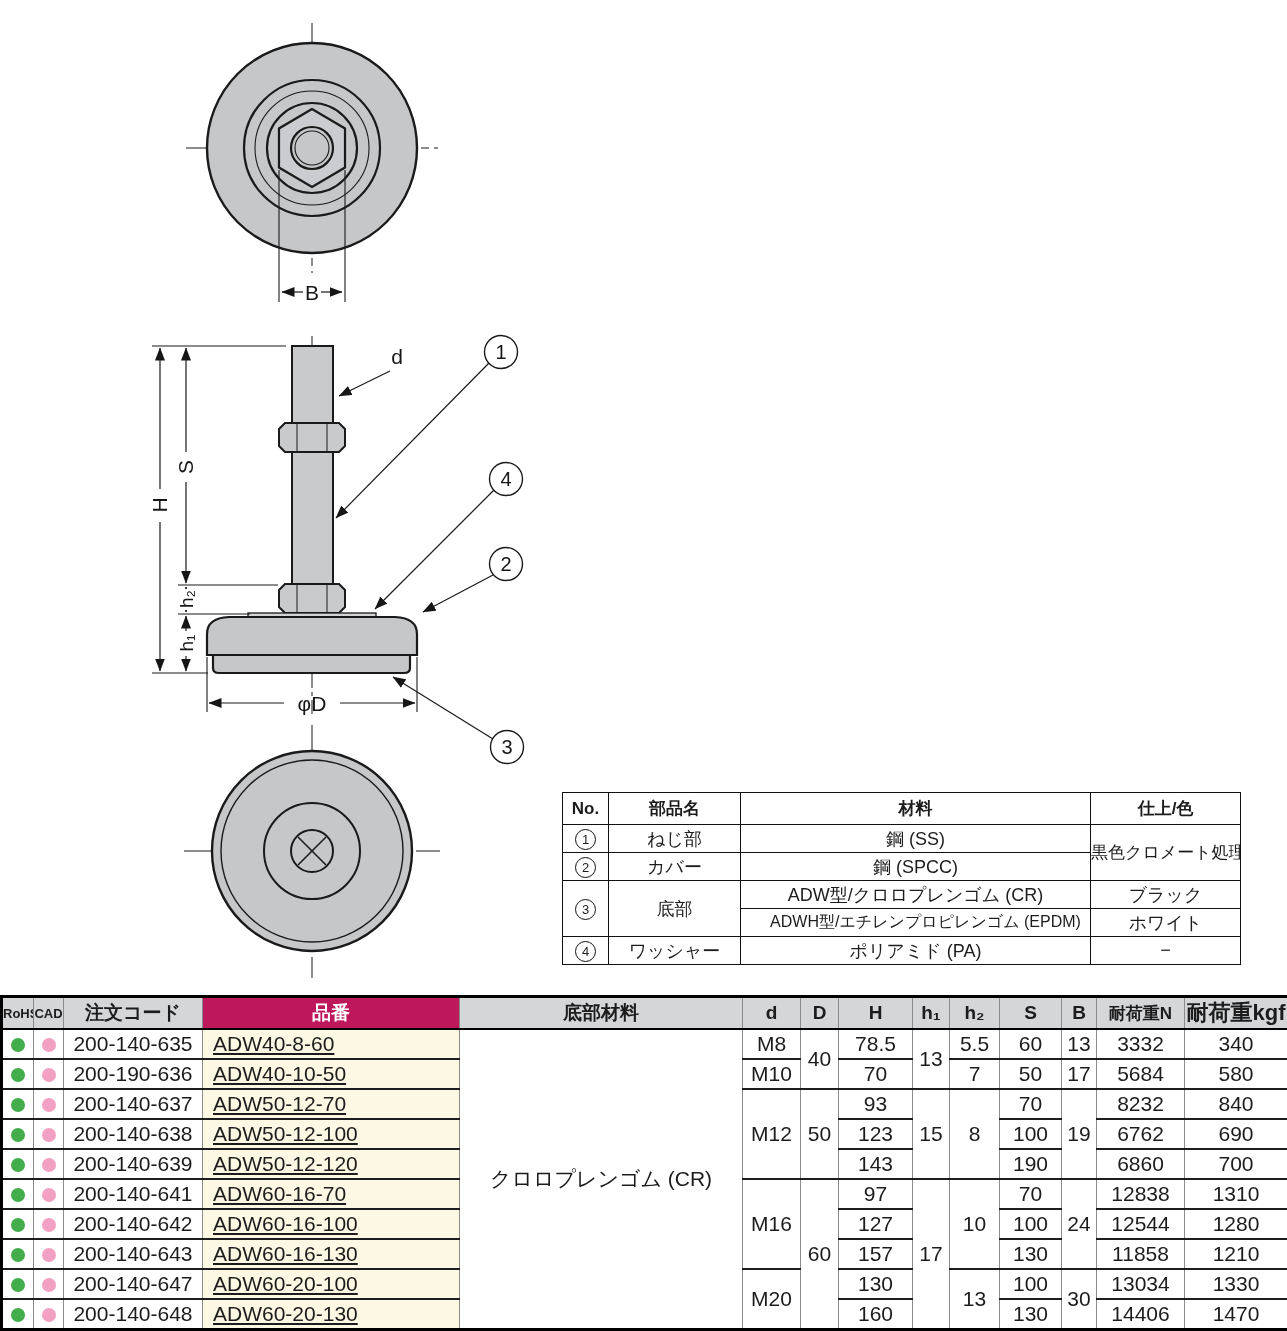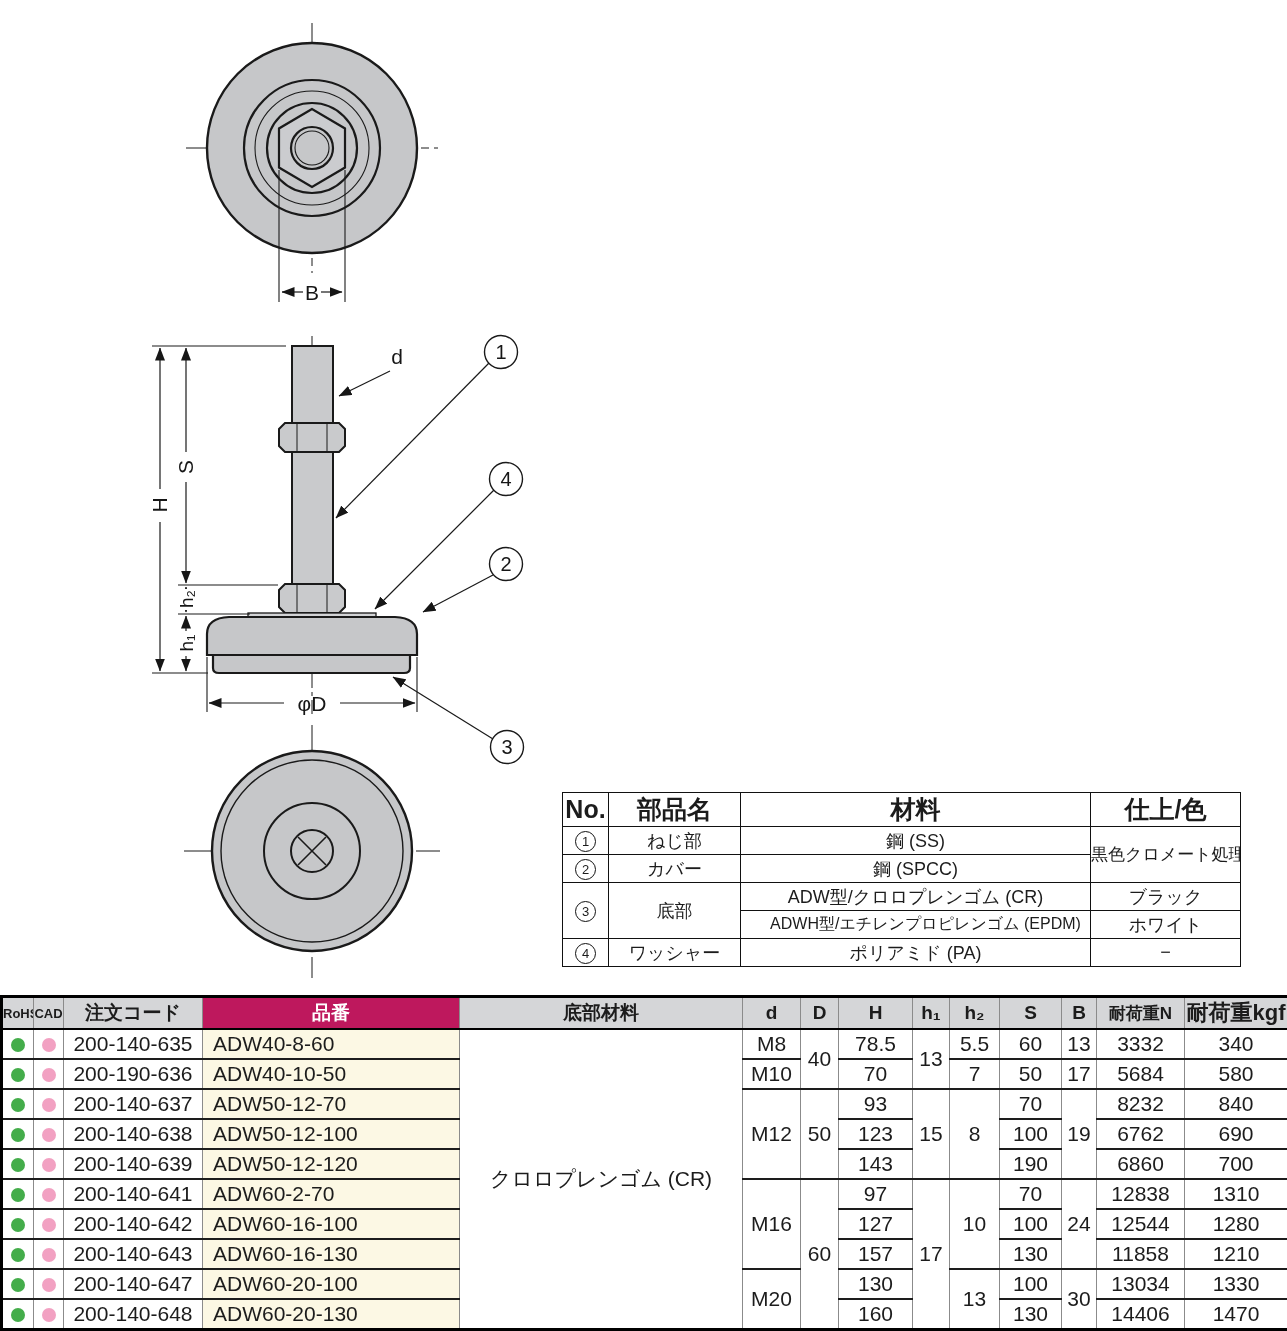--- a/index.html
+++ b/index.html
@@ -13,21 +13,21 @@
 
   
   .mat-table{
     position:absolute;left:562px;top:792px;width:678px;
     border-collapse:collapse;table-layout:fixed;
   }
   .mat-table td,.mat-table th{
     border:1.5px solid #111;text-align:center;vertical-align:middle;
     font-size:18px;padding:0;background:#fff;overflow:hidden;white-space:nowrap;
   }
-  .mat-table th{font-weight:bold;font-size:25px;height:31px;margin-top:28px;}
+  .mat-table th{font-weight:bold;font-size:17px;height:31px;margin-top:28px;}
   .mat-table td{height:27px;}
   .mat-table .small{font-size:16px;padding-left:20px;}
   .mat-table .med{font-size:17px;}
   .circled{
     display:inline-flex;width:19px;height:19px;border:1.5px solid #111;border-radius:50%;
     align-items:center;justify-content:center;font-size:13px;line-height:1;
   }
 
   
   .main-table{
@@ -40,21 +40,21 @@
     border-top:2px solid #1d1d1d;border-bottom:2px solid #1d1d1d;
     text-align:center;vertical-align:middle;padding:0;overflow:hidden;white-space:nowrap;
   }
   .main-table th{
     background:#d5d6d8;font-weight:bold;font-size:19px;height:30px;
     border-bottom:2px solid #000;
   }
   .main-table th.tiny{font-size:13px;}
   .main-table th.blue{background:#be185d;color:#fff;}
   .main-table td{font-size:21px;height:28px;background:#fff;}
-  .main-table td.part{background:#fcf8e4;text-align:left;padding-left:10px;}
+  .main-table td.part{background:#fcf8e4;text-align:left;padding-left:10px;text-decoration:underline;}
   .dot{display:inline-block;width:14px;height:14px;border-radius:50%;vertical-align:middle;}
   .dot.green{background:#44ad4b;}
   .dot.pink{background:#f2a1c2;}
 </style>
 </head>
 <body>
 
 <svg id="drawing" width="560" height="990" viewBox="0 0 560 990">
   <defs>
     <marker id="arr" markerUnits="userSpaceOnUse" markerWidth="13" markerHeight="10" refX="12.5" refY="5" orient="auto">
@@ -295,21 +295,21 @@
     <td class="part">ADW50-12-120</td>
     <td>143</td>
     <td>190</td>
     <td>6860</td>
     <td>700</td>
   </tr>
   <tr>
     <td><span class="dot green"></span></td>
     <td><span class="dot pink"></span></td>
     <td>200-140-641</td>
-    <td class="part">ADW60-2-70</td>
+    <td class="part">ADW60-16-70</td>
     <td rowspan="3">M16</td>
     <td rowspan="5">60</td>
     <td>97</td>
     <td rowspan="5">17</td>
     <td rowspan="3">10</td>
     <td>70</td>
     <td rowspan="3">24</td>
     <td>12838</td>
     <td>1310</td>
   </tr>

